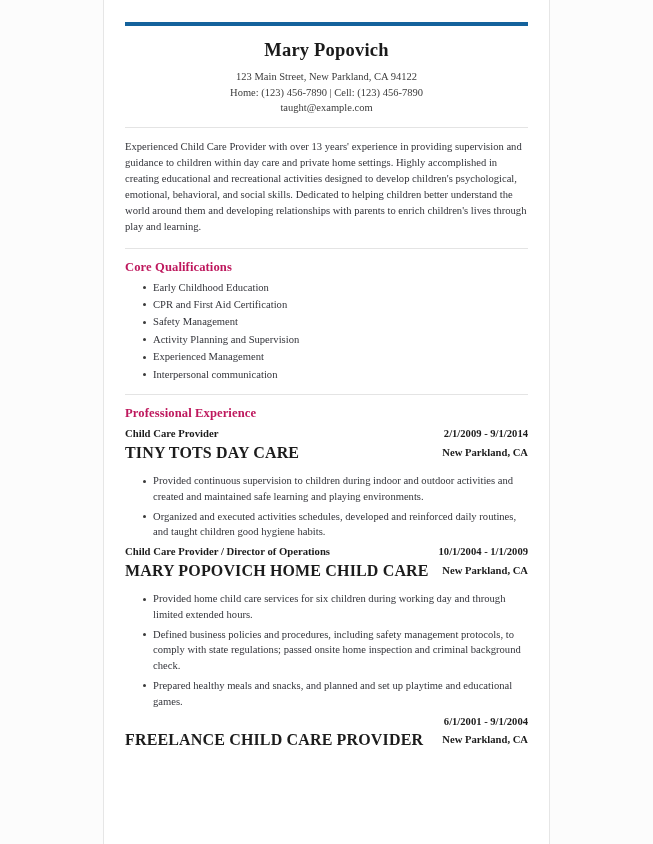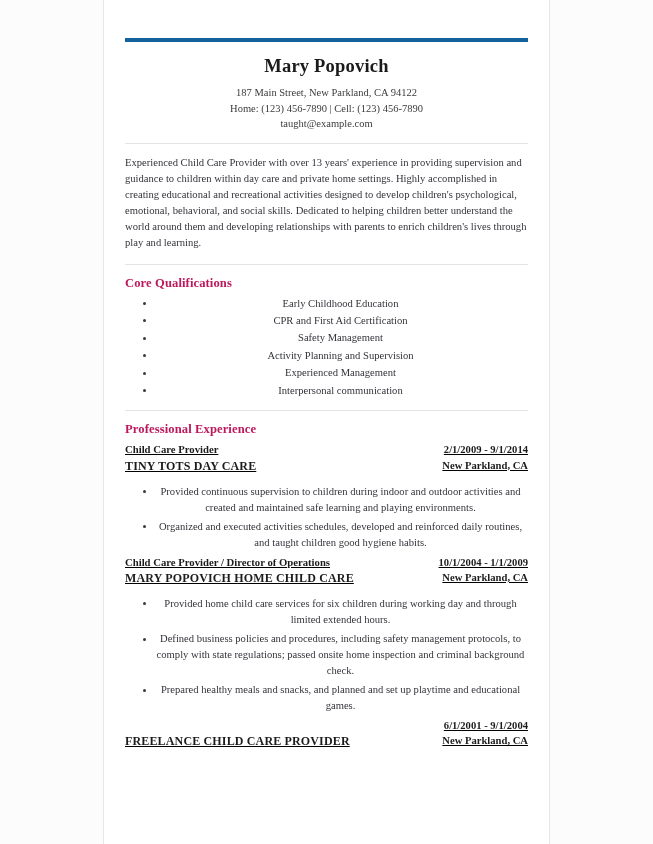--- a/index.html
+++ b/index.html
@@ -24,21 +24,21 @@
   .page {
     position: relative;
     width: 447px;
     background: #ffffff;
     border-left: 1px solid #e6e6e6;
     border-right: 1px solid #e6e6e6;
     box-sizing: border-box;
     padding: 0 0 0 0;
   }
   .page-inner {
-    padding: 38px 21px 0 21px;
+    padding: 22px 21px 0 21px;
   }
   .accent-rule {
     height: 4px;
     background: #14629c;
     margin: 0 0 14px 0;
   }
   
   .name {
     text-align: center;
     font-size: 18.5px;
@@ -83,21 +83,20 @@
     padding: 0 0 0 18px;
     list-style: none;
   }
   ul.bullets li {
     position: relative;
     font-size: 10.6px;
     color: #33343a;
     line-height: 1.5;
     margin: 0 0 1.5px 0;
     padding-left: 10px;
-    text-align: center;
   }
   ul.bullets li::before {
     content: "";
     position: absolute;
     left: 0;
     top: 6.5px;
     width: 3px;
     height: 3px;
     border-radius: 50%;
     background: #3a3a3a;
@@ -107,31 +106,30 @@
   }
   
   .job {
     margin-bottom: 4px;
   }
   .job + .job {
   }
   .job-row {
     display: flex;
     justify-content: space-between;
-    align-items: flex-start;
+    align-items: center;
     line-height: 1.42;
-    text-decoration: underline;
   }
   .job-title {
     font-size: 10.7px;
     font-weight: bold;
     color: #1c1c1c;
   }
   .job-company {
-    font-size: 12px;
+    font-size: 16px;
     font-weight: bold;
     color: #1c1c1c;
     text-transform: uppercase;
     letter-spacing: 0.15px;
   }
   .job-dates, .job-location {
     font-size: 10.6px;
     font-weight: bold;
     color: #1c1c1c;
     text-align: right;
@@ -148,21 +146,21 @@
 <body>
 
 <div class="viewport">
   <div class="page">
     <div class="page-inner">
 
       <div class="accent-rule"></div>
 
       <div>
         <div class="name">Mary Popovich</div>
-        <div class="contact-line">187 Main Street, New Parkland, CA 94122</div>
+        <div class="contact-line">123 Main Street, New Parkland, CA 94122</div>
         <div class="contact-line">Home: (123) 456-7890 | Cell: (123) 456-7890</div>
         <div class="contact-line email">taught@example.com</div>
       </div>
 
       <div class="sep"></div>
 
       <div class="summary">Experienced Child Care Provider with over 13 years' experience in providing supervision and guidance to children within day care and private home settings. Highly accomplished in creating educational and recreational activities designed to develop children's psychological, emotional, behavioral, and social skills. Dedicated to helping children better understand the world around them and developing relationships with parents to enrich children's lives through play and learning.</div>
 
       <div class="sep"></div>
 

